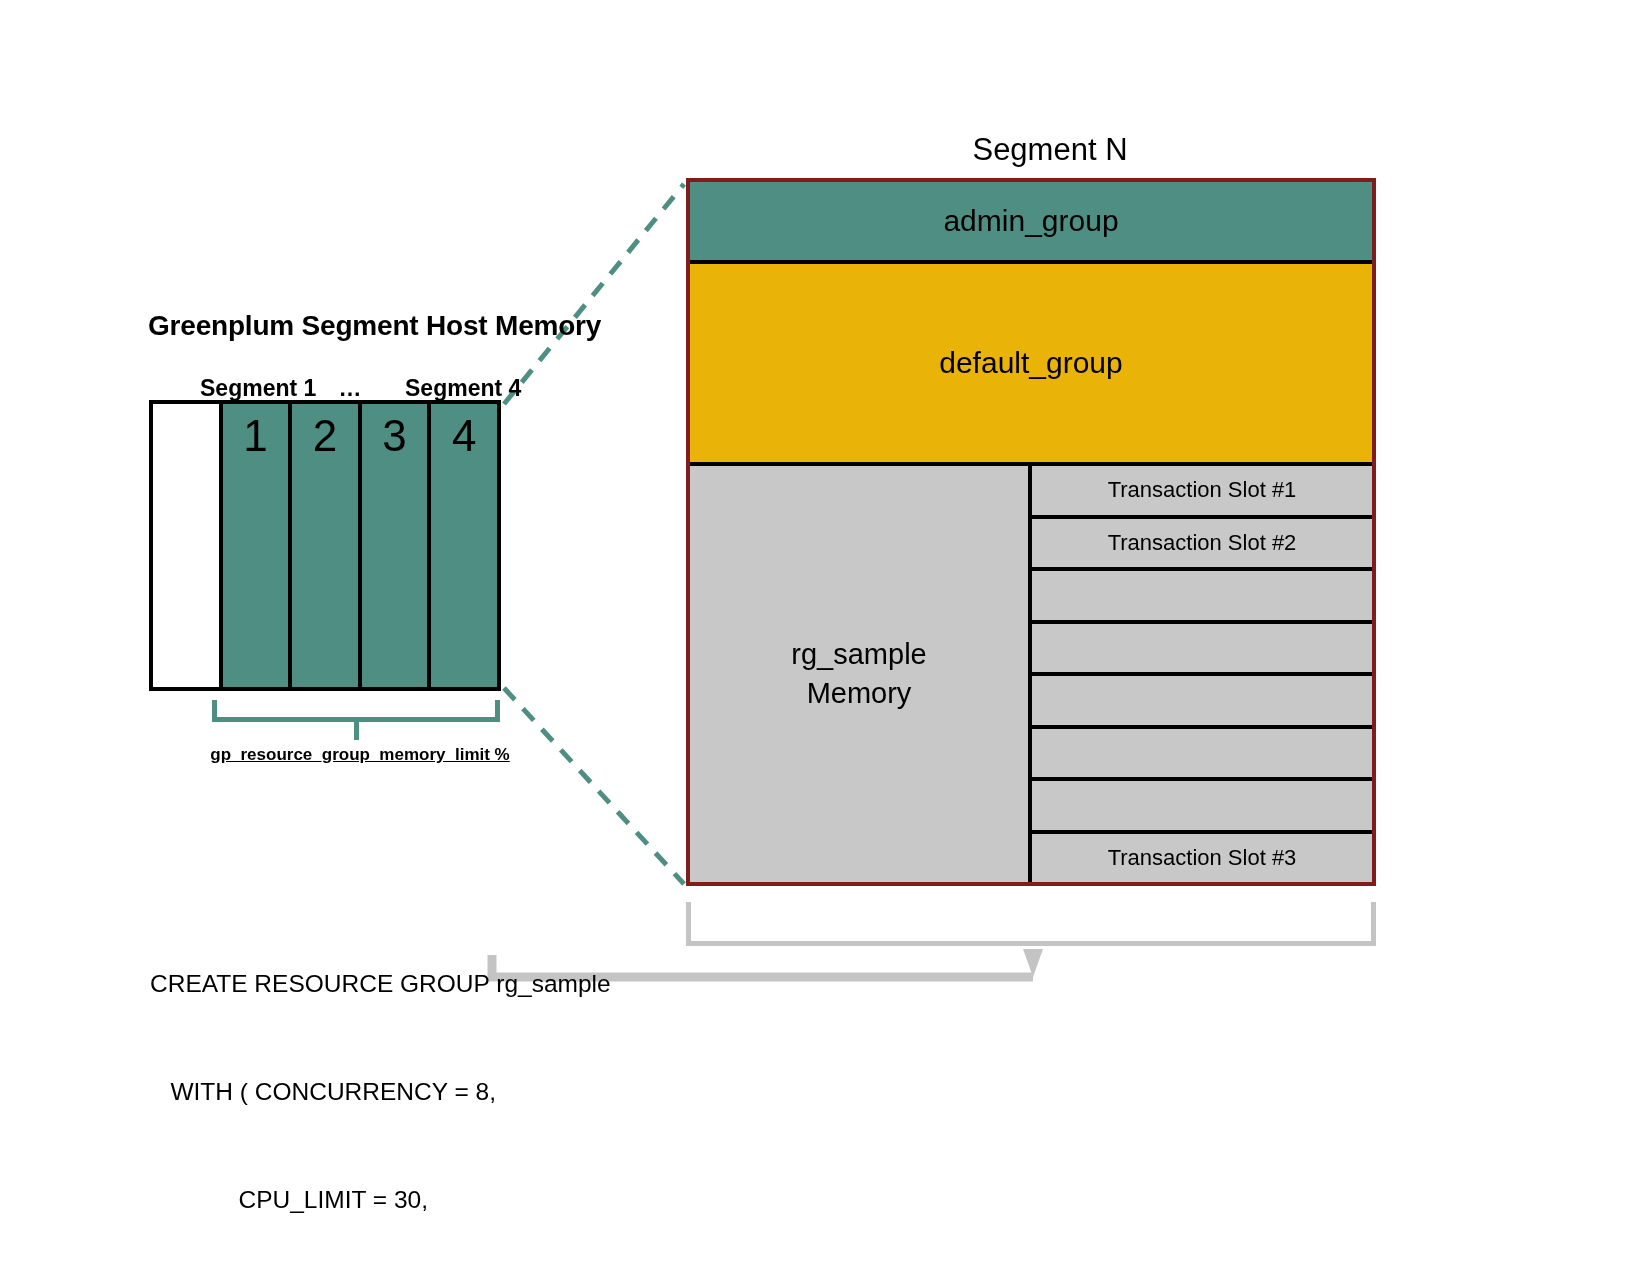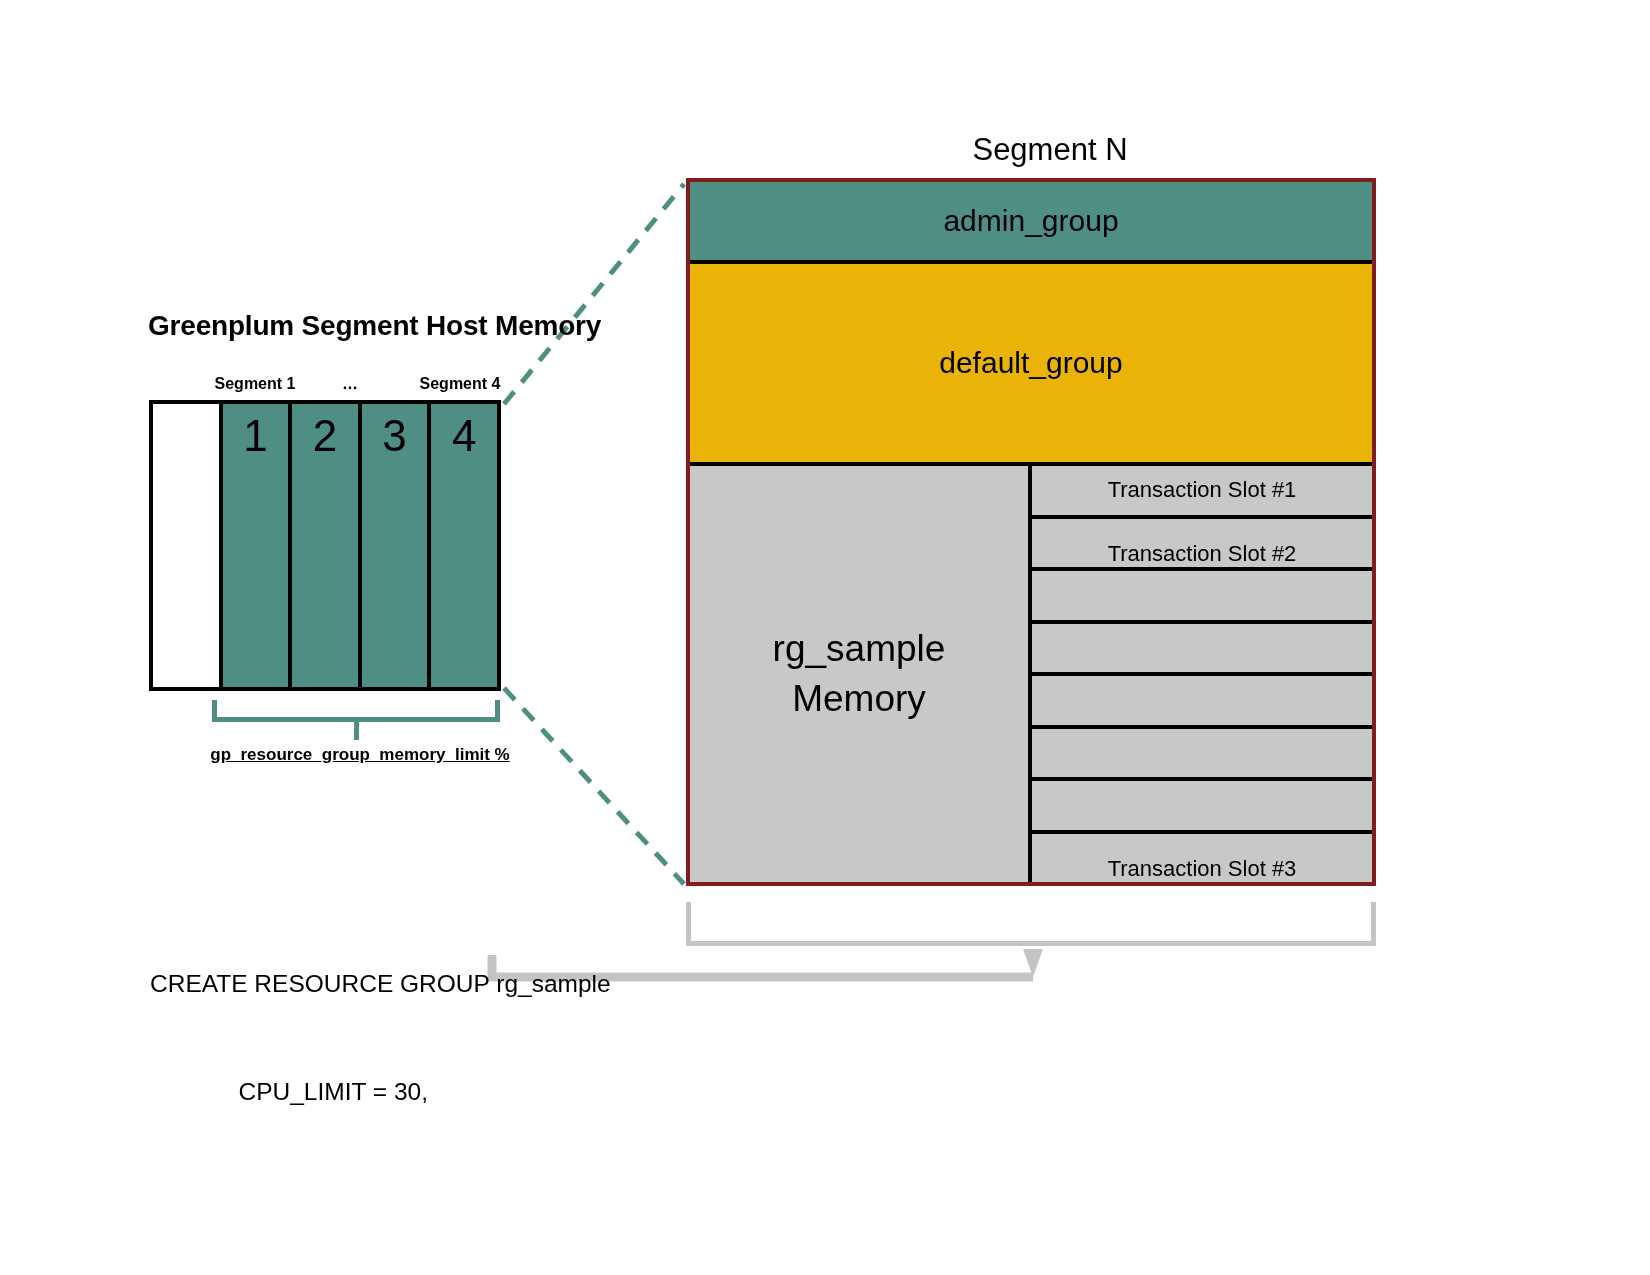--- a/index.html
+++ b/index.html
@@ -23,21 +23,21 @@
   
   #host-memory-title {
     left: 148px;
     top: 310px;
     font-size: 28px;
     font-weight: bold;
     letter-spacing: -0.2px;
     white-space: nowrap;
   }
   .seg-caption {
-    font-size: 16px;
+    font-size: 23px;
     font-weight: bold;
     white-space: nowrap;
     text-align: center;
   }
   #seg-label-1 { left: 200px; top: 375px; width: 110px; }
   #seg-label-dots { left: 320px; top: 375px; width: 60px; }
   #seg-label-4 { left: 405px; top: 375px; width: 110px; }
 
   #memory-bar {
     left: 149px;
@@ -141,40 +141,40 @@
     min-height: 0;
   }
   #rg-shared {
     flex: 0 0 338px;
     background: #c8c8c8;
     border-right: 4px solid #000000;
     display: flex;
     flex-direction: column;
     align-items: center;
     justify-content: center;
-    font-size: 37px;
+    font-size: 29px;
     line-height: 1.35;
     text-align: center;
   }
   #slot-stack {
     flex: 1 1 auto;
     display: flex;
     flex-direction: column;
     background: #4d7c0f;
   }
   .slot {
     flex: 1 1 0;
     background: #c8c8c8;
     display: flex;
     align-items: center;
     justify-content: center;
     font-size: 22px;
     white-space: nowrap;
   }
-  .slot + .slot { border-top: 4px solid #000000; align-items: flex-end; }
+  .slot + .slot { border-top: 4px solid #000000; }
 
   
   #connectors { left: 0; top: 0; width: 1650px; height: 1275px; pointer-events: none; }
 
   
   #bottom-bracket {
     left: 686px;
     top: 902px;
     width: 690px;
     height: 44px;
@@ -283,18 +283,19 @@
 
   <div id="bottom-bracket" class="abs"></div>
 
   <svg id="arrow-svg" class="abs">
     <path d="M 12 40 L 12 62 L 553 62" fill="none" stroke="#c4c4c4" stroke-width="9"></path>
     <polygon points="553,62 543,34 563,34" fill="#c4c4c4"></polygon>
   </svg>
 
   <div id="sql-block" class="abs">
     <div class="sql-line">CREATE RESOURCE GROUP rg_sample</div>
+    <div class="sql-line">   WITH ( CONCURRENCY = 8,</div>
     <div class="sql-line">             CPU_LIMIT = 30,</div>
     
     
   </div>
 
 </div>
 
 </body></html>

